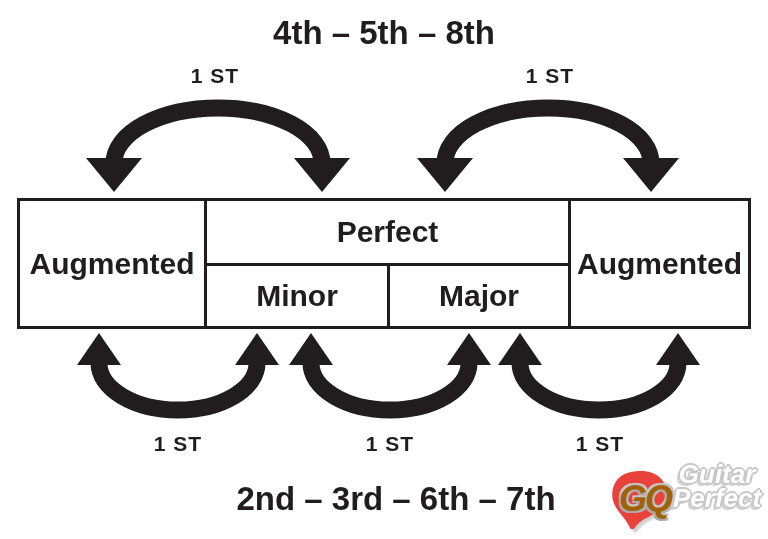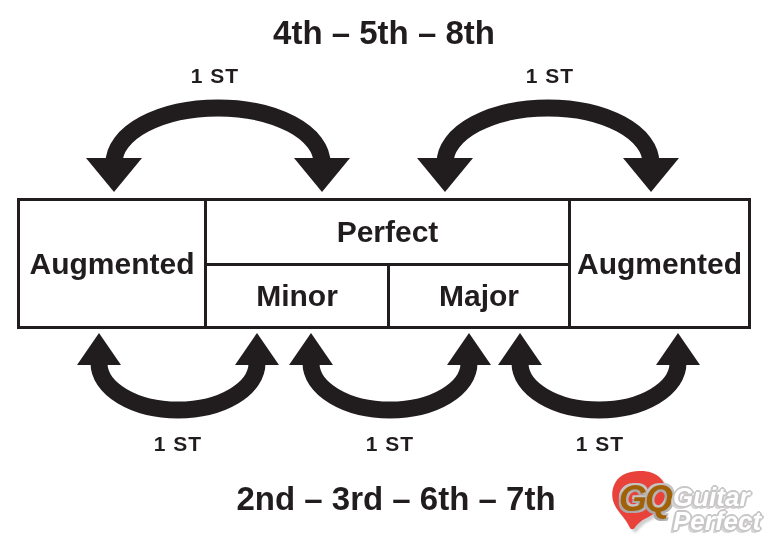--- a/index.html
+++ b/index.html
@@ -43,26 +43,27 @@
   .logo{left:596px;top:460px;width:172px;height:79px;}
   .pick{position:absolute;left:14px;top:9px;width:58px;height:62px;
         filter:drop-shadow(3px 3px 1px rgba(150,148,148,0.45));}
   .monogram{
     position:absolute;left:18px;top:21px;width:62px;
     font-size:36px;font-weight:bold;font-style:italic;line-height:36px;
     color:#a16207;letter-spacing:-2px;text-align:center;
     text-shadow:-2px 2px 0 #aaa8a8, 2px 2px 0 #b5b3b3, -2px -2px 0 #c5c3c3, 2px -2px 0 #c5c3c3;
   }
   .brand{
-    position:absolute;left:77px;top:25px;
+    position:absolute;left:77px;top:2px;
     font-size:26px;font-weight:bold;font-style:italic;line-height:24px;
     color:#ffffff;
     text-shadow:-2px 0 0 #c8c6c6, 2px 0 0 #c8c6c6, 0 -2px 0 #c8c6c6, 0 2px 0 #c8c6c6,
                 -1px -1px 0 #c8c6c6, 1px 1px 0 #c8c6c6, -1px 1px 0 #c8c6c6, 1px -1px 0 #c8c6c6,
                 -3px 3px 0 #d6d4d4;
+    text-align:center;
   }
 </style>
 </head>
 <body>
 
 <div class="stage">
 
   <svg class="arrows" viewBox="0 0 768 539" aria-hidden="true">
 
     <g>

